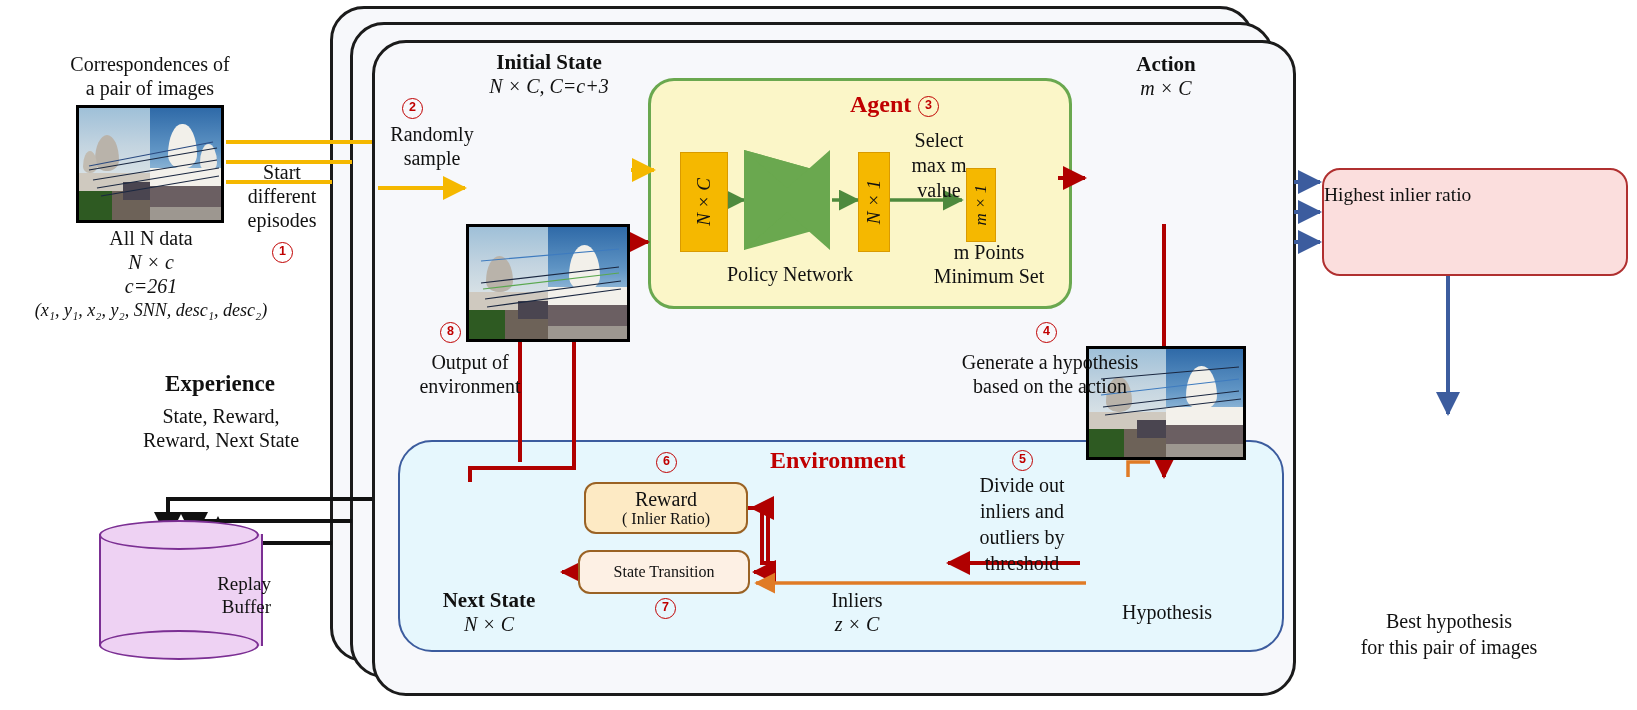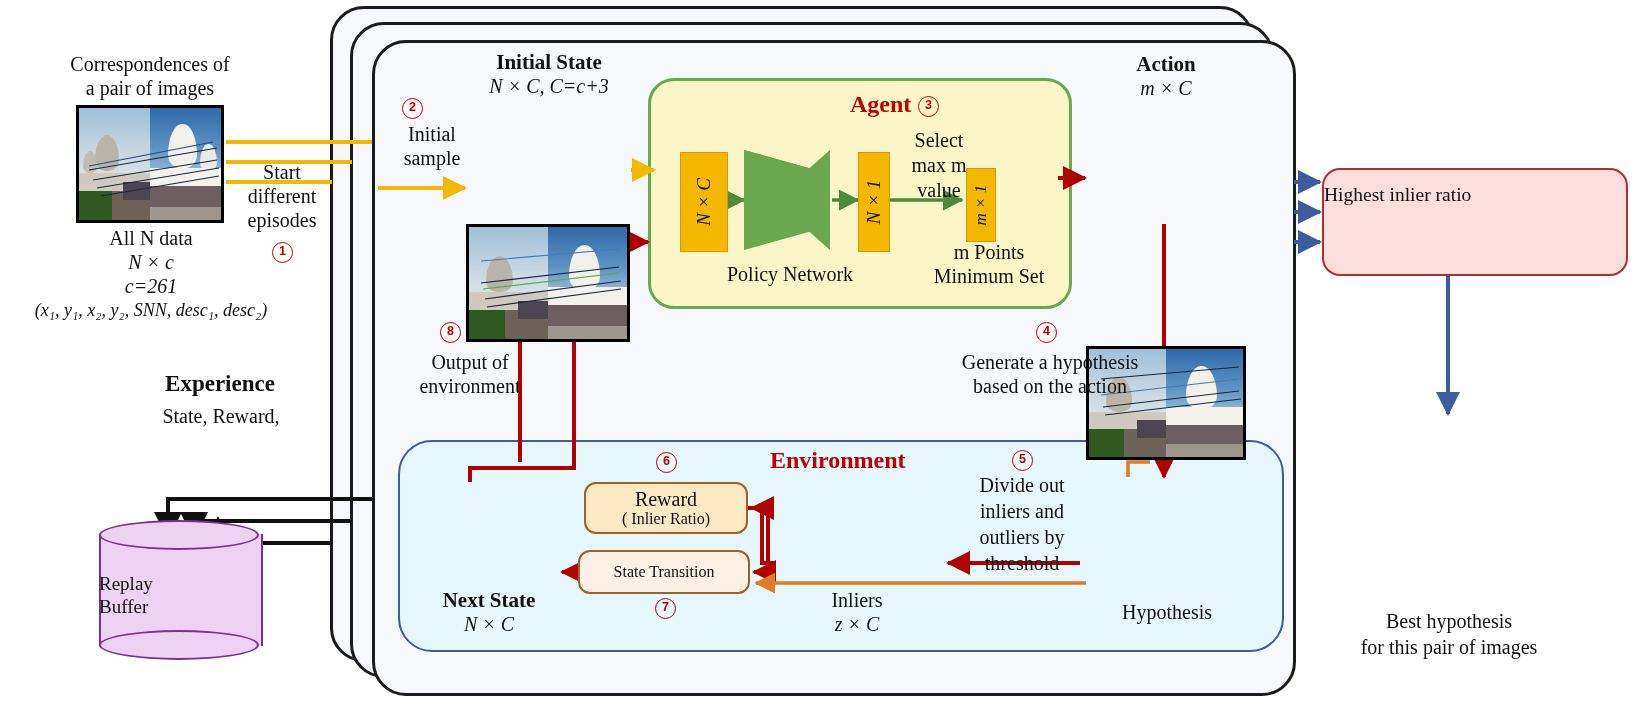--- a/index.html
+++ b/index.html
@@ -39,21 +39,21 @@
   .crowd{position:absolute;background:#4a4550;}
 
   
   #buffer{left:99px;top:520px;width:160px;height:140px;}
   #buffer .body{position:absolute;left:0;top:14px;width:160px;height:112px;
       background:#eed2f3;border-left:2.5px solid #7b2f93;border-right:2.5px solid #7b2f93;}
   #buffer .top{position:absolute;left:0;top:0;width:160px;height:30px;
       background:#eed2f3;border:2.5px solid #7b2f93;border-radius:50%;box-sizing:border-box;}
   #buffer .bot{position:absolute;left:0;top:110px;width:160px;height:30px;
       background:#eed2f3;border:2.5px solid #7b2f93;border-radius:50%;box-sizing:border-box;}
-  #buffer .lbl{position:absolute;left:0;top:52px;width:160px;text-align:left;
+  #buffer .lbl{position:absolute;left:12px;top:52px;width:160px;text-align:right;
       font-size:19px;line-height:23px;z-index:3;}
 
   
   #highest-box{left:1322px;top:168px;width:302px;height:104px;background:#fbdedd;
      border:2.5px solid #b03030;border-radius:18px;}
   #highest-box .t{position:absolute;left:0;right:0;top:12px;text-align:left;
      font-size:19.5px;line-height:26px;}
 
   
   .minibox{position:absolute;border-radius:12px;box-sizing:border-box;}
@@ -195,35 +195,36 @@
 <div class="txt ctr abs" style="left:228px;top:160px;width:108px;">
   <div>Start</div>
   <div>different</div>
   <div>episodes</div>
 </div>
 <div class="step" style="left:272px;top:242px;">1</div>
 
 <div class="txt ctr abs bold" style="left:110px;top:372px;width:220px;font-size:23px;">Experience</div>
 <div class="txt ctr abs" style="left:96px;top:404px;width:250px;">
   <div>State, Reward,</div>
+  <div>Reward, Next State</div>
 </div>
 
 <div class="abs" id="buffer">
   <div class="body"></div>
   <div class="bot"></div>
   <div class="top"></div>
   <div class="lbl">
     <div>Replay</div>
     <div>Buffer</div>
   </div>
 </div>
 
 <div class="step" style="left:402px;top:98px;">2</div>
 <div class="txt ctr abs" style="left:378px;top:122px;width:108px;">
-  <div>Initial</div>
+  <div>Randomly</div>
   <div>sample</div>
 </div>
 
 <div class="txt ctr abs hdr" style="left:466px;top:50px;width:166px;">Initial State</div>
 <div class="txt ctr abs ital" style="left:450px;top:74px;width:198px;">N × C, C=c+3</div>
 
 <div class="thumb abs" style="left:466px;top:106px;width:164px;height:118px;">
   <div class="half l">
       <div class="sky a"></div>
     <div class="dome" style="left:22%;top:26%;width:34%;height:32%;background:#b9b3aa;"></div>

